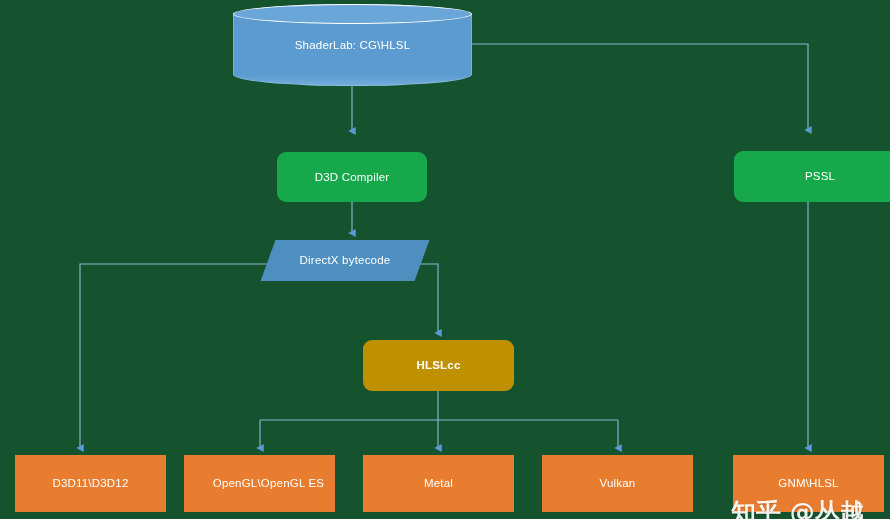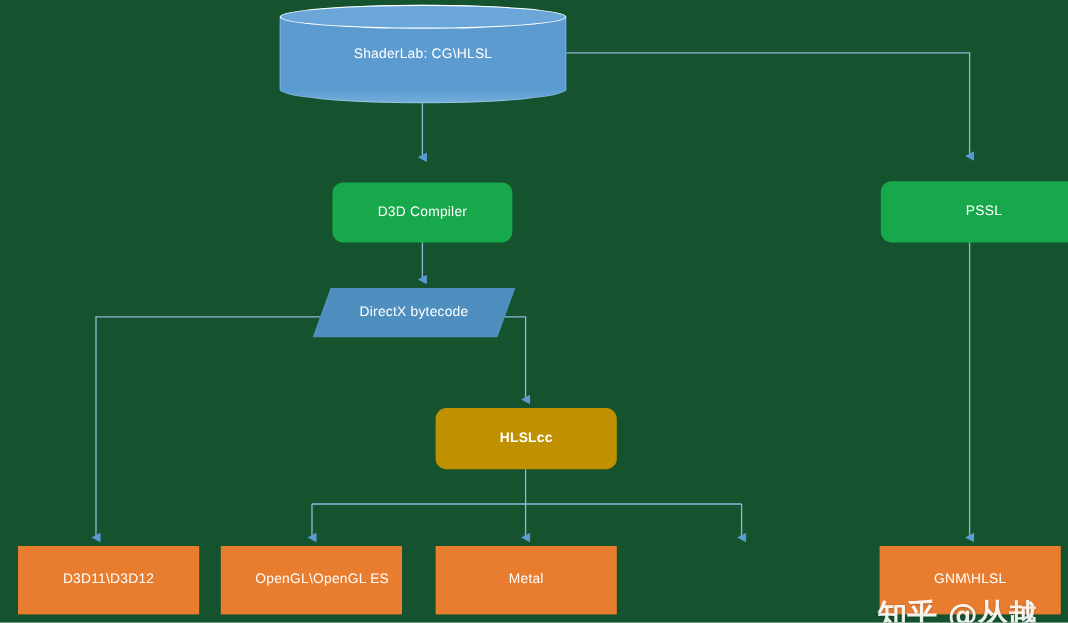--- a/index.html
+++ b/index.html
@@ -178,20 +178,23 @@
   </div>
 
   <div class="node orange" style="left:184px; top:455px; width:151px; height:57px;padding-left:18px;">
     <span class="label">OpenGL\OpenGL ES</span>
   </div>
 
   <div class="node orange" style="left:363px; top:455px; width:151px; height:57px;">
     <span class="label">Metal</span>
   </div>
 
+  <div class="node orange" style="left:542px; top:455px; width:151px; height:57px;">
+    <span class="label">Vulkan</span>
+  </div>
 
   <div class="node orange" style="left:733px; top:455px; width:151px; height:57px;">
     <span class="label">GNM\HLSL</span>
   </div>
 
   <div id="watermark">
     <span class="wm-text">知乎 @丛越</span>
   </div>
 
 </div>

